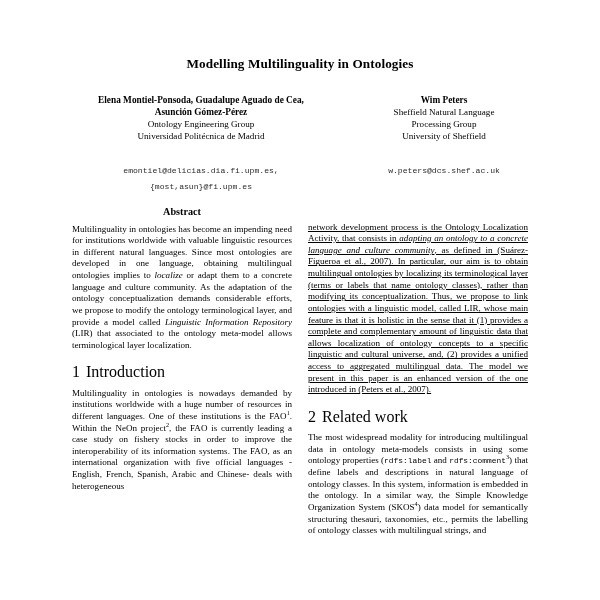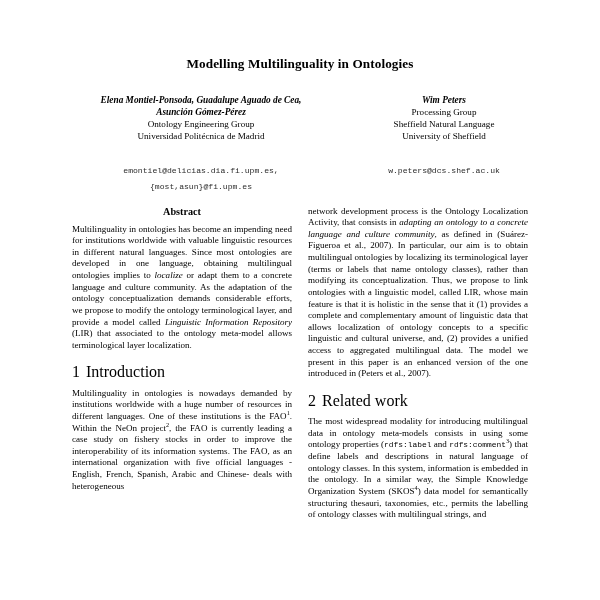--- a/index.html
+++ b/index.html
@@ -48,21 +48,20 @@
     text-align: center;
     font-size: 9.1px;
     line-height: 1.33;
   }
   .author-col.left { width: 258px; }
   .author-col.right { width: 168px; }
   .author-names {
     font-weight: bold;
     font-size: 9.3px;
     line-height: 1.3;
-    font-style: italic;
   }
   .affil-line { font-size: 9.1px; }
   .email-row {
     display: flex;
     flex-direction: row;
     justify-content: space-between;
     align-items: flex-start;
     margin-top: 21px;
   }
   .email-col {
@@ -112,41 +111,41 @@
   .it { font-style: italic; }
   .mono {
     font-family: "Liberation Mono", "DejaVu Sans Mono", monospace;
     font-size: 7.9px;
   }
   sup {
     font-size: 6.2px;
     vertical-align: super;
     line-height: 0;
   }
-  .col-right .first-para { margin-top: 0; }
+  .col-right .first-para { margin-top: 16px; text-decoration: underline; }
 </style>
 </head>
 <body>
 
 <div class="page">
   <div class="content">
 
     <h1 class="paper-title">Modelling Multilinguality in Ontologies</h1>
 
     <div class="author-block">
       <div class="author-col left">
         <div class="author-names">Elena Montiel-Ponsoda, Guadalupe Aguado de Cea,</div>
         <div class="author-names">Asunción Gómez-Pérez</div>
         <div class="affil-line">Ontology Engineering Group</div>
         <div class="affil-line">Universidad Politécnica de Madrid</div>
       </div>
       <div class="author-col right">
         <div class="author-names">Wim Peters</div>
+        <div class="affil-line">Sheffield Natural Language</div>
         <div class="affil-line">Processing Group</div>
-        <div class="affil-line">Sheffield Natural Language</div>
         <div class="affil-line">University of Sheffield</div>
       </div>
     </div>
 
     <div class="email-row">
       <div class="email-col left">
         <div>emontiel@delicias.dia.fi.upm.es,</div>
         <div>{most,asun}@fi.upm.es</div>
       </div>
       <div class="email-col right">

